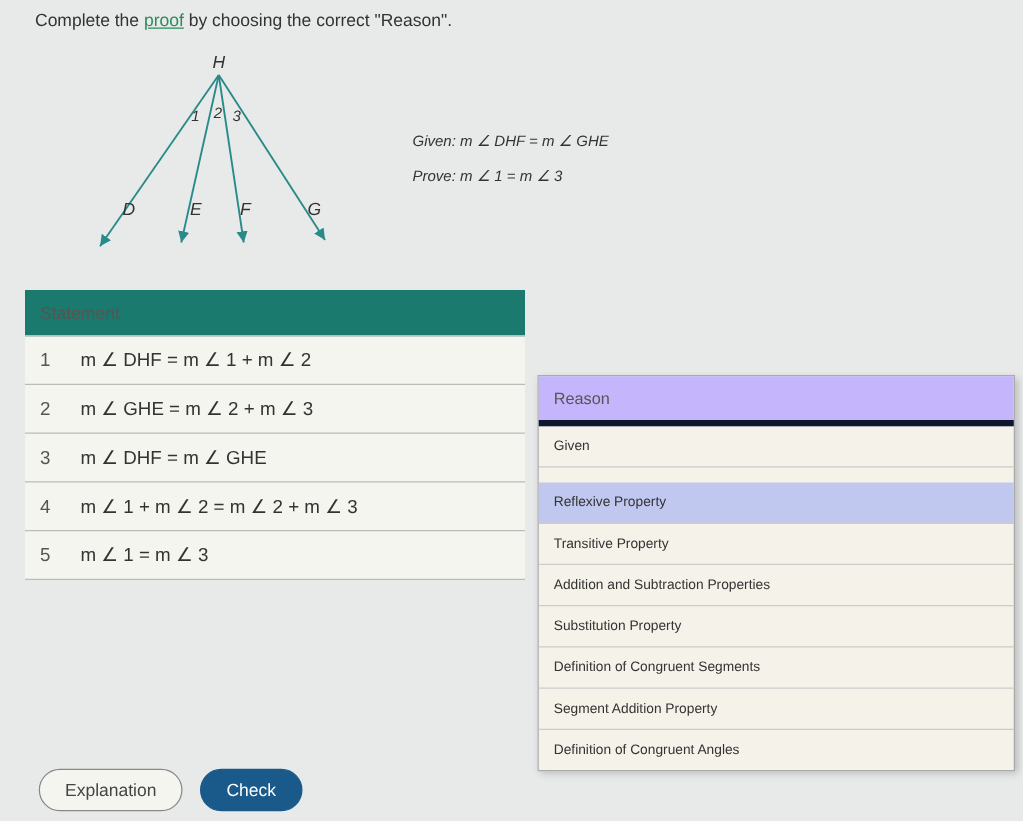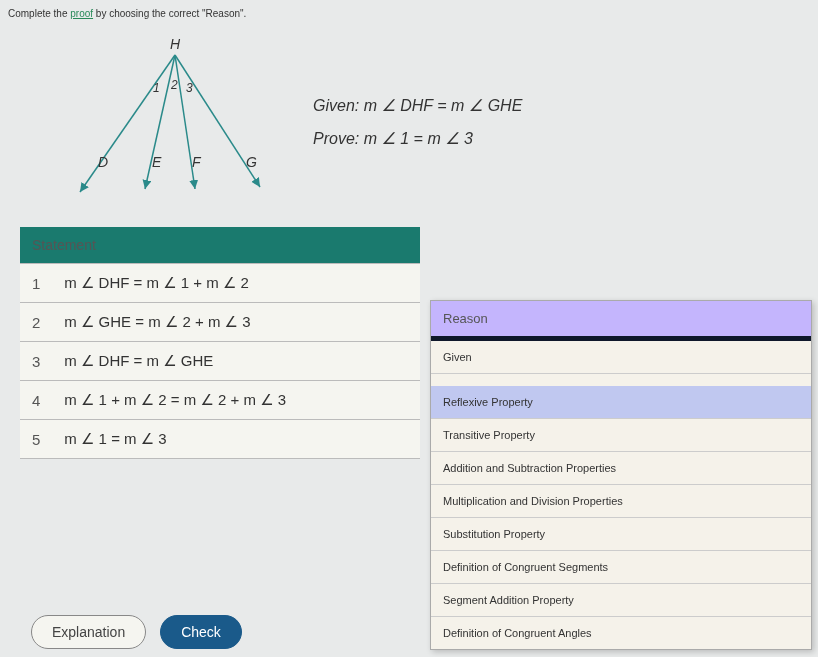--- a/index.html
+++ b/index.html
@@ -5,41 +5,41 @@
     * { box-sizing: border-box; margin: 0; padding: 0; }
     body {
       font-family: Arial, sans-serif;
       background: #e8eaea;
       width: 818px;
       height: 657px;
       overflow: hidden;
       position: relative;
     }
     .instruction {
-      padding: 8px 8px;
-      font-size: 10px;
+      padding: 8px 28px;
+      font-size: 14px;
       color: #333;
     }
     .proof-link {
       color: #2a8a5a;
       text-decoration: underline;
     }
     .diagram-row {
       display: flex;
       align-items: center;
       padding: 10px 30px 20px 60px;
     }
     .diagram {
       width: 230px;
       height: 170px;
       position: relative;
     }
     .given-prove {
-      margin-left: 23px;
-      font-size: 16px;
+      margin-left: 40px;
+      font-size: 12px;
       font-style: italic;
       color: #333;
     }
     .given-prove div {
       margin: 14px 0;
     }
     .statement-table {
       margin-left: 20px;
       width: 400px;
       border-collapse: collapse;
@@ -176,21 +176,20 @@
       </tr>
 </tbody>
   </table>
 
 <div class="dropdown-panel">
   <div class="dropdown-header">Reason</div>
   <div class="dropdown-item">Given</div>
   <div class="dropdown-item selected">Reflexive Property</div>
   <div class="dropdown-item">Transitive Property</div>
   <div class="dropdown-item">Addition and Subtraction Properties</div>
-  <div class="dropdown-item">Multiplication and Division Properties</div>
   <div class="dropdown-item">Substitution Property</div>
   <div class="dropdown-item">Definition of Congruent Segments</div>
   <div class="dropdown-item">Segment Addition Property</div>
   <div class="dropdown-item">Definition of Congruent Angles</div>
 </div>
 
 <div class="button-row">
   <button class="btn btn-explain">Explanation</button>
   <button class="btn btn-check">Check</button>
 </div>

